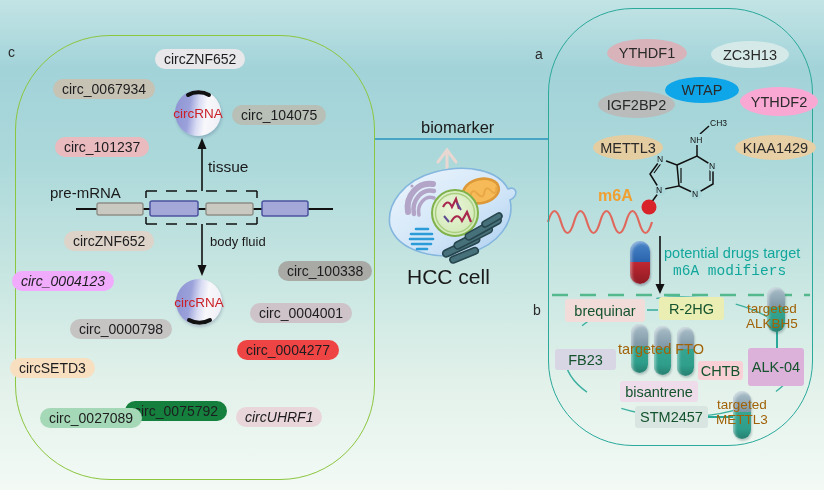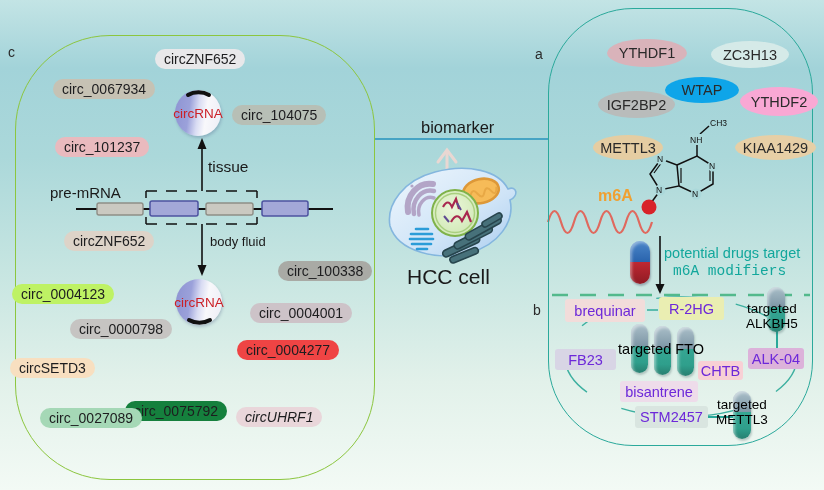--- a/index.html
+++ b/index.html
@@ -8,36 +8,36 @@
     font-family:"Liberation Sans", sans-serif;color:#1a1a1a;
     background:linear-gradient(180deg,#c3e4e5 0%,#a2d3d9 14%,#abd8da 32%,#c6e5e1 55%,#e2f1ea 78%,#f3faf5 100%);
   }
   .abs{position:absolute;}
   .panel{position:absolute;background:transparent;}
   #panel-left{left:15px;top:35px;width:358px;height:443px;border:1.6px solid #8cc63f;border-radius:95px;}
   #panel-right{left:548px;top:8px;width:263px;height:436px;border:1.6px solid #2ba99b;border-radius:85px;}
   .corner-label{position:absolute;font-size:14px;color:#2b2b2b;}
   .pill{position:absolute;font-size:14px;padding:2px 9px;border-radius:11px;white-space:nowrap;color:#1d1d1f;}
   .oval{position:absolute;display:flex;align-items:center;justify-content:center;border-radius:50%;font-size:14.5px;white-space:nowrap;color:#2a2a2a;}
-  .drug{position:absolute;display:flex;align-items:center;justify-content:center;border-radius:3px;font-size:14.5px;white-space:nowrap;color:#6d28d9;}
+  .drug{position:absolute;display:flex;align-items:center;justify-content:center;border-radius:3px;font-size:14.5px;white-space:nowrap;color:#14532d;}
   .plain{position:absolute;white-space:nowrap;}
   .cap{position:absolute;border-radius:10px;
        background:linear-gradient(180deg,#aabfc9 0%,#7e97a6 44%,#36a693 44%,#2f9f8c 78%,#277f70 100%);
        box-shadow:inset 2px 2px 3px rgba(255,255,255,.45), 1px 2px 2px rgba(40,70,70,.25);}
   .cap-drug{position:absolute;border-radius:10px;
        background:linear-gradient(180deg,#4b86c9 0%,#2a64ad 48%,#c02832 48%,#8f1b24 100%);
        box-shadow:inset 2px 2px 3px rgba(255,255,255,.4), 1px 2px 2px rgba(40,40,70,.3);}
   .circle-icon{position:absolute;width:46px;height:46px;border-radius:50%;
        background:linear-gradient(98deg,#8d93d2 0%,#9ba1da 32%,#d9dcf3 50%,#f8f8fb 66%,#ecedf5 100%);
        box-shadow:1px 2px 3px rgba(60,70,120,.25);}
   .circle-icon .ctext{position:absolute;left:50%;top:50%;transform:translate(-50%,-50%);
        font-size:13.5px;color:#cb2027;white-space:nowrap;}
   .note{position:absolute;color:#12a79c;font-size:14.5px;white-space:nowrap;}
   .chem-label{position:absolute;font-size:8.5px;color:#111;white-space:nowrap;}
-  .target-text{position:absolute;font-size:13.5px;color:#000000;line-height:15px;white-space:nowrap;text-align:center;}
+  .target-text{position:absolute;font-size:13.5px;color:#a16207;line-height:15px;white-space:nowrap;text-align:center;}
 </style>
 </head>
 <body>
 
 <svg class="abs" width="824" height="490" style="left:0;top:0;">
   <defs>
     <linearGradient id="cellGrad" x1="0" y1="0" x2="1" y2="1">
       <stop offset="0" stop-color="#eef6fd"></stop>
         <stop offset="0.6" stop-color="#cfe4f7"></stop>
         <stop offset="1" stop-color="#a9ccee"></stop>
@@ -169,21 +169,21 @@
 
 <div class="plain" style="left:421px;top:118px;font-size:16.5px;">biomarker</div>
 <div class="plain" style="left:407px;top:265px;font-size:21px;">HCC cell</div>
 
 <div class="pill" style="left: 155px; top: 49px; background: rgb(232, 232, 234);">circZNF652</div>
 <div class="pill" style="left: 53px; top: 79px; background: rgb(198, 194, 180);">circ_0067934</div>
 <div class="pill" style="left: 55px; top: 137px; background: rgb(233, 186, 190);">circ_101237</div>
 <div class="pill" style="left: 232px; top: 105px; background: rgb(183, 191, 182);">circ_104075</div>
 <div class="pill" style="left: 64px; top: 231px; background: rgb(221, 211, 200);">circZNF652</div>
 
-<div class="pill" style="left: 12px; top: 284px; background: #bef264;">circ_0004123</div>
+<div class="pill" style="left: 12px; top: 271px; background: #f0abfc; font-style: italic;">circ_0004123</div>
 <div class="pill" style="left: 278px; top: 261px; background: rgb(169, 170, 165);">circ_100338</div>
 <div class="pill" style="left: 250px; top: 303px; background: rgb(205, 195, 200);">circ_0004001</div>
 <div class="pill" style="left: 70px; top: 319px; background: rgb(198, 196, 194);">circ_0000798</div>
 <div class="pill" style="left: 237px; top: 340px; background: #ef4444;">circ_0004277</div>
 <div class="pill" style="left: 10px; top: 358px; background: rgb(248, 223, 192);">circSETD3</div>
 <div class="pill" style="left: 125px; top: 386px; background: #15803d; margin-top: 15px;">circ_0075792</div>
 <div class="pill" style="left: 40px; top: 408px; background: rgb(165, 216, 182);">circ_0027089</div>
 <div class="pill" style="left: 236px; top: 407px; background: rgb(233, 214, 218); font-style: italic;">circUHRF1</div>
 
 <div class="plain" style="left:22px;top:184px;font-size:15px;margin-left:28px;">pre-mRNA</div>
@@ -226,21 +226,21 @@
 <div class="cap" style="left:631px;top:324px;width:17px;height:49px;"></div>
 <div class="cap" style="left:654px;top:326px;width:17px;height:49px;"></div>
 <div class="cap" style="left:677px;top:327px;width:17px;height:49px;"></div>
 <div class="cap" style="left:767px;top:287px;width:18px;height:45px;"></div>
 <div class="cap" style="left:733px;top:391px;width:18px;height:48px;"></div>
 
 <div class="drug" style="left: 565px; top: 299px; width: 80px; height: 23px; background: rgb(242, 220, 218);">brequinar</div>
 <div class="drug" style="left: 659px; top: 297px; width: 65px; height: 23px; background: rgb(234, 238, 178);">R-2HG</div>
 <div class="drug" style="left: 555px; top: 349px; width: 61px; height: 21px; background: rgb(216, 213, 229);">FB23</div>
 <div class="drug" style="left: 698px; top: 361px; width: 45px; height: 19px; background: rgb(248, 208, 213);">CHTB</div>
-<div class="drug" style="left: 748px; top: 348px; width: 56px; height: 21px; background: rgb(220, 178, 218);">ALK-04</div>
+<div class="drug" style="left: 748px; top: 348px; width: 56px; height: 38px; background: rgb(220, 178, 218);">ALK-04</div>
 <div class="drug" style="left: 620px; top: 381px; width: 78px; height: 21px; background: rgb(238, 220, 234);">bisantrene</div>
 <div class="drug" style="left: 635px; top: 406px; width: 73px; height: 22px; background: rgb(217, 229, 224);">STM2457</div>
 
 <div class="target-text" style="left:618px;top:342px;font-size:14.5px;">targeted FTO</div>
 <div class="target-text" style="left:746px;top:301px;">
   <div>targeted</div>
   <div>ALKBH5</div>
 </div>
 <div class="target-text" style="left:716px;top:397px;">
   <div>targeted</div>

